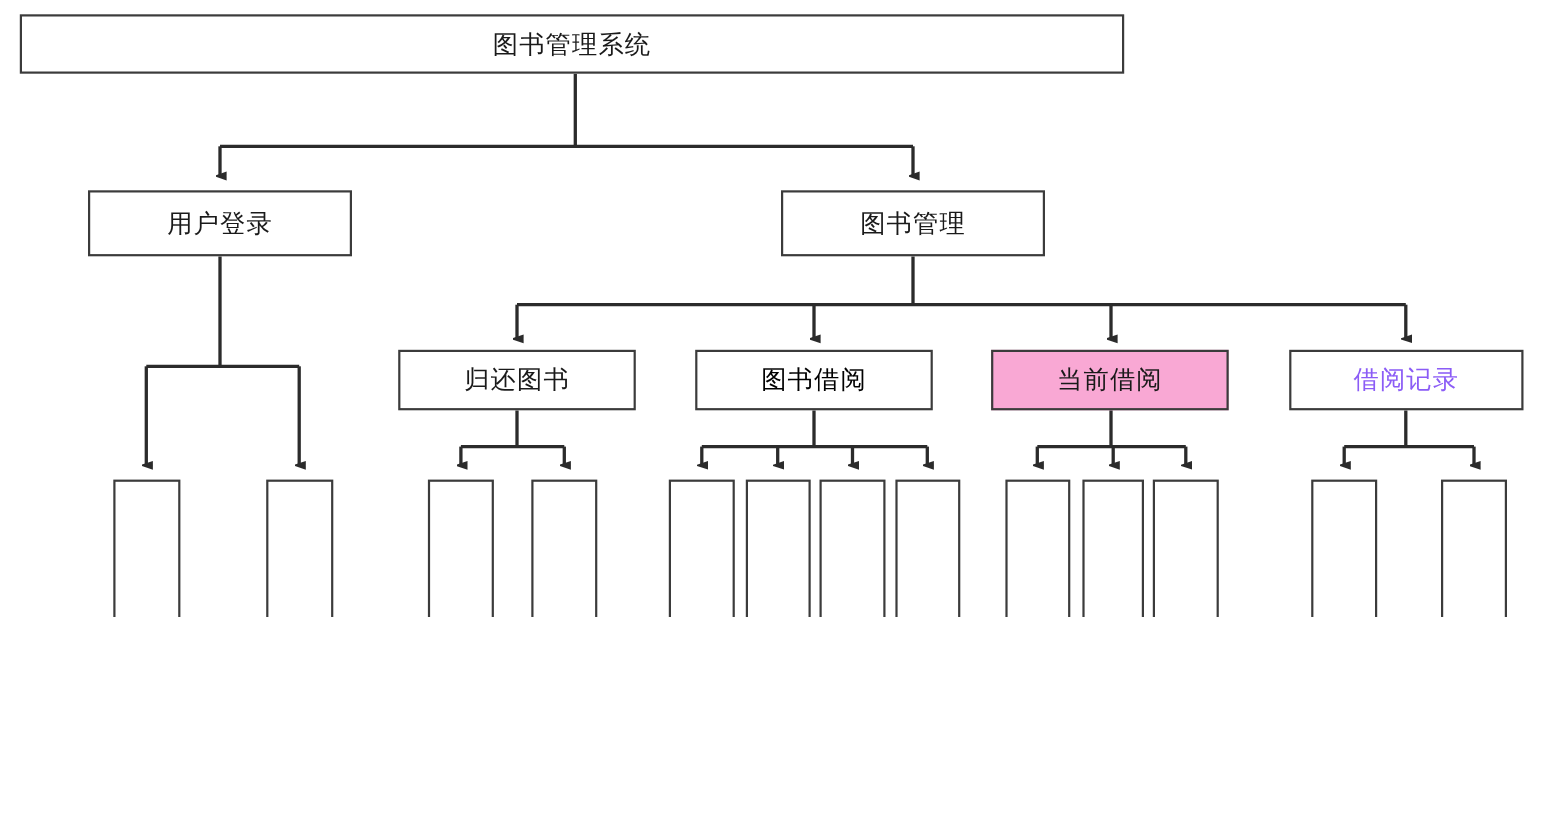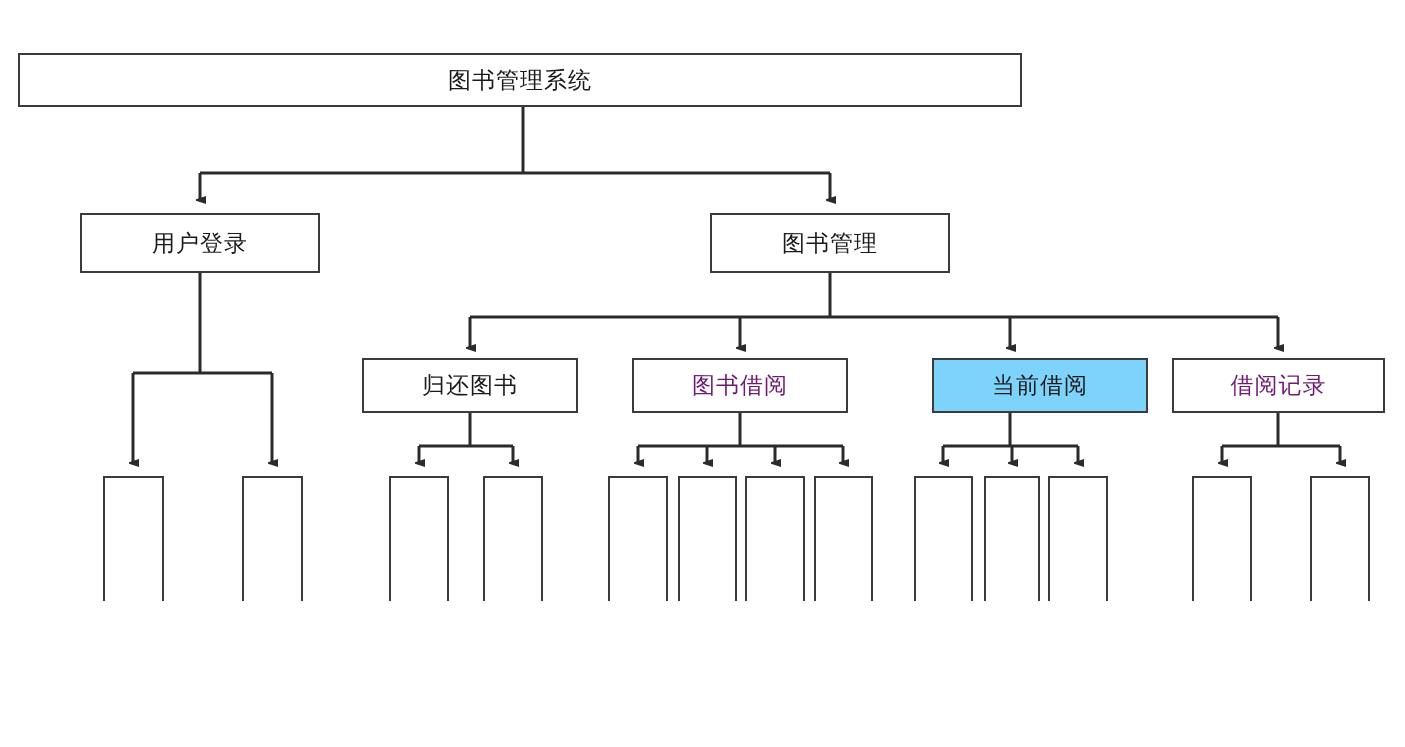--- a/index.html
+++ b/index.html
@@ -9,21 +9,20 @@
   }
   body {
     font-family: "DejaVu Sans", "Liberation Sans", sans-serif;
   }
   #canvas {
     position: relative;
     width: 1405px;
     height: 561px;
     background: #ffffff;
     overflow: hidden;
-    margin-top: 40px;
   }
   svg#wires {
     position: absolute;
     left: 0;
     top: 0;
     width: 1405px;
     height: 747px;
     pointer-events: none;
   }
   .node {
@@ -126,27 +125,27 @@
   <div class="node horiz" id="node-l1-0" style="left: 80px; top: 173px; width: 240px; height: 60px; border-color: rgb(59, 59, 59); background: rgb(255, 255, 255); color: rgb(26, 26, 26);">
     <span>用户登录</span>
   </div>
   <div class="node horiz" id="node-l1-1" style="left: 710px; top: 173px; width: 240px; height: 60px; border-color: rgb(59, 59, 59); background: rgb(255, 255, 255); color: rgb(26, 26, 26);">
     <span>图书管理</span>
   </div>
 
   <div class="node horiz" id="node-l2-0" style="left: 362px; top: 318px; width: 216px; height: 55px; border-color: rgb(59, 59, 59); background: rgb(255, 255, 255); color: rgb(26, 26, 26);">
     <span>归还图书</span>
   </div>
-  <div class="node horiz" id="node-l2-1" style="left: 632px; top: 318px; width: 216px; height: 55px; border-color: rgb(59, 59, 59); background: rgb(255, 255, 255); color: #701a75;">
+  <div class="node horiz" id="node-l2-1" style="left: 632px; top: 318px; width: 216px; height: 55px; border-color: rgb(59, 59, 59); background: rgb(255, 255, 255); color: #000000;">
     <span>图书借阅</span>
   </div>
-  <div class="node horiz" id="node-l2-2" style="left: 932px; top: 318px; width: 216px; height: 55px; border-color: rgb(59, 59, 59); background: #7dd3fc; color: rgb(26, 26, 26);">
+  <div class="node horiz" id="node-l2-2" style="left: 901px; top: 318px; width: 216px; height: 55px; border-color: rgb(59, 59, 59); background: #f9a8d4; color: rgb(26, 26, 26);">
     <span>当前借阅</span>
   </div>
-  <div class="node horiz" id="node-l2-3" style="left: 1172px; top: 318px; width: 213px; height: 55px; border-color: rgb(59, 59, 59); background: rgb(255, 255, 255); color: #701a75;">
+  <div class="node horiz" id="node-l2-3" style="left: 1172px; top: 318px; width: 213px; height: 55px; border-color: rgb(59, 59, 59); background: rgb(255, 255, 255); color: #8b5cf6;">
     <span>借阅记录</span>
   </div>
 
   <div class="node vert" id="leaf-0" style="left: 103px; top: 436px; width: 61px; height: 297px; border-color: rgb(59, 59, 59); background: rgb(255, 255, 255); color: rgb(26, 26, 26);">
     <span class="vlabel">用户登录</span>
   </div>
   <div class="node vert" id="leaf-1" style="left: 242px; top: 436px; width: 61px; height: 297px; border-color: rgb(59, 59, 59); background: rgb(255, 255, 255); color: rgb(26, 26, 26);">
     <span class="vlabel">注销登录</span>
   </div>
   <div class="node vert" id="leaf-2" style="left: 389px; top: 436px; width: 60px; height: 297px; border-color: rgb(59, 59, 59); background: rgb(255, 255, 255); color: rgb(26, 26, 26);">

